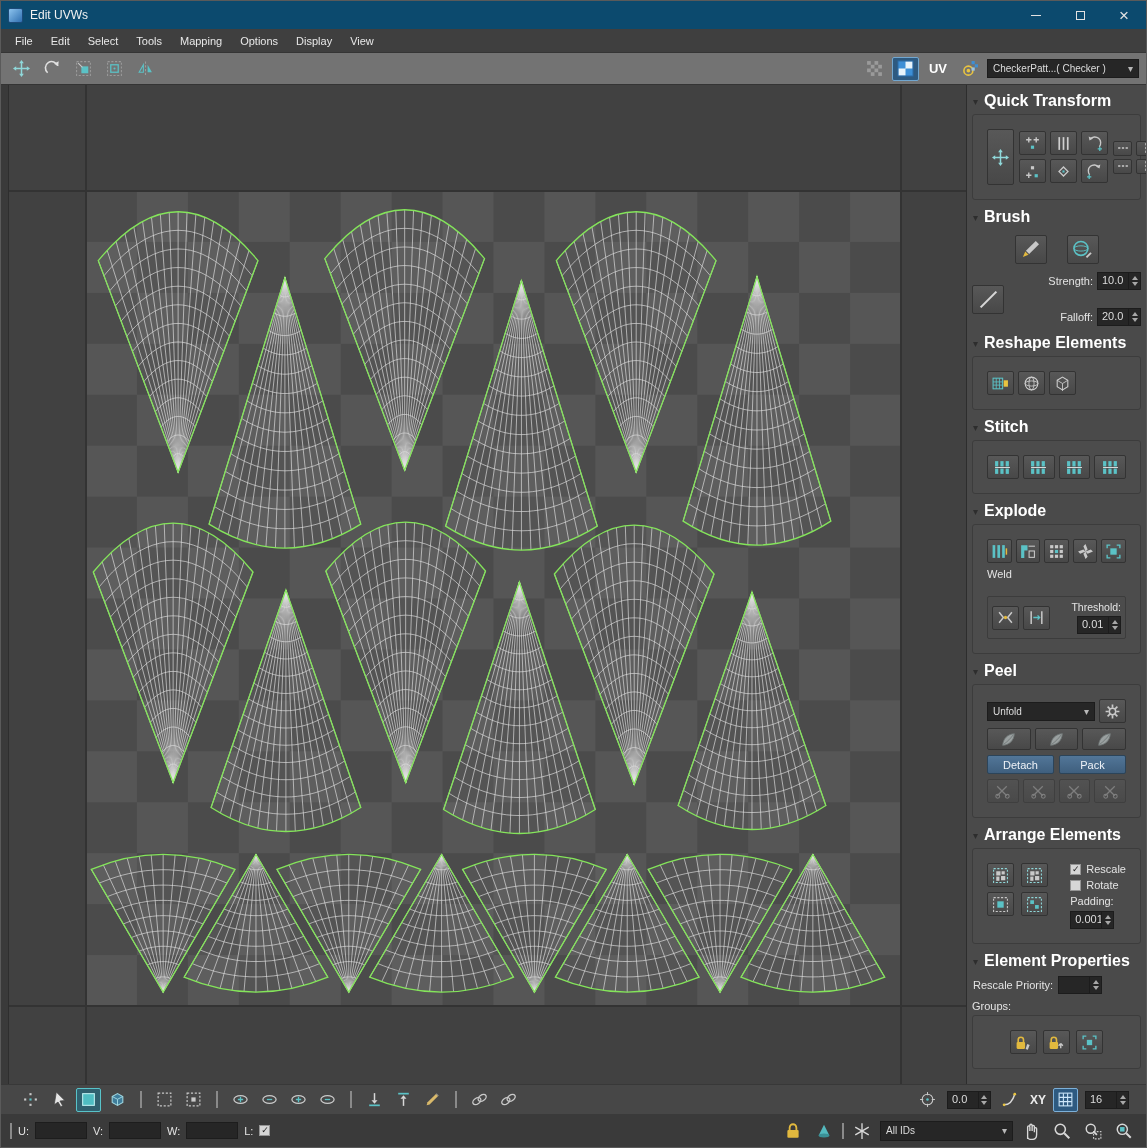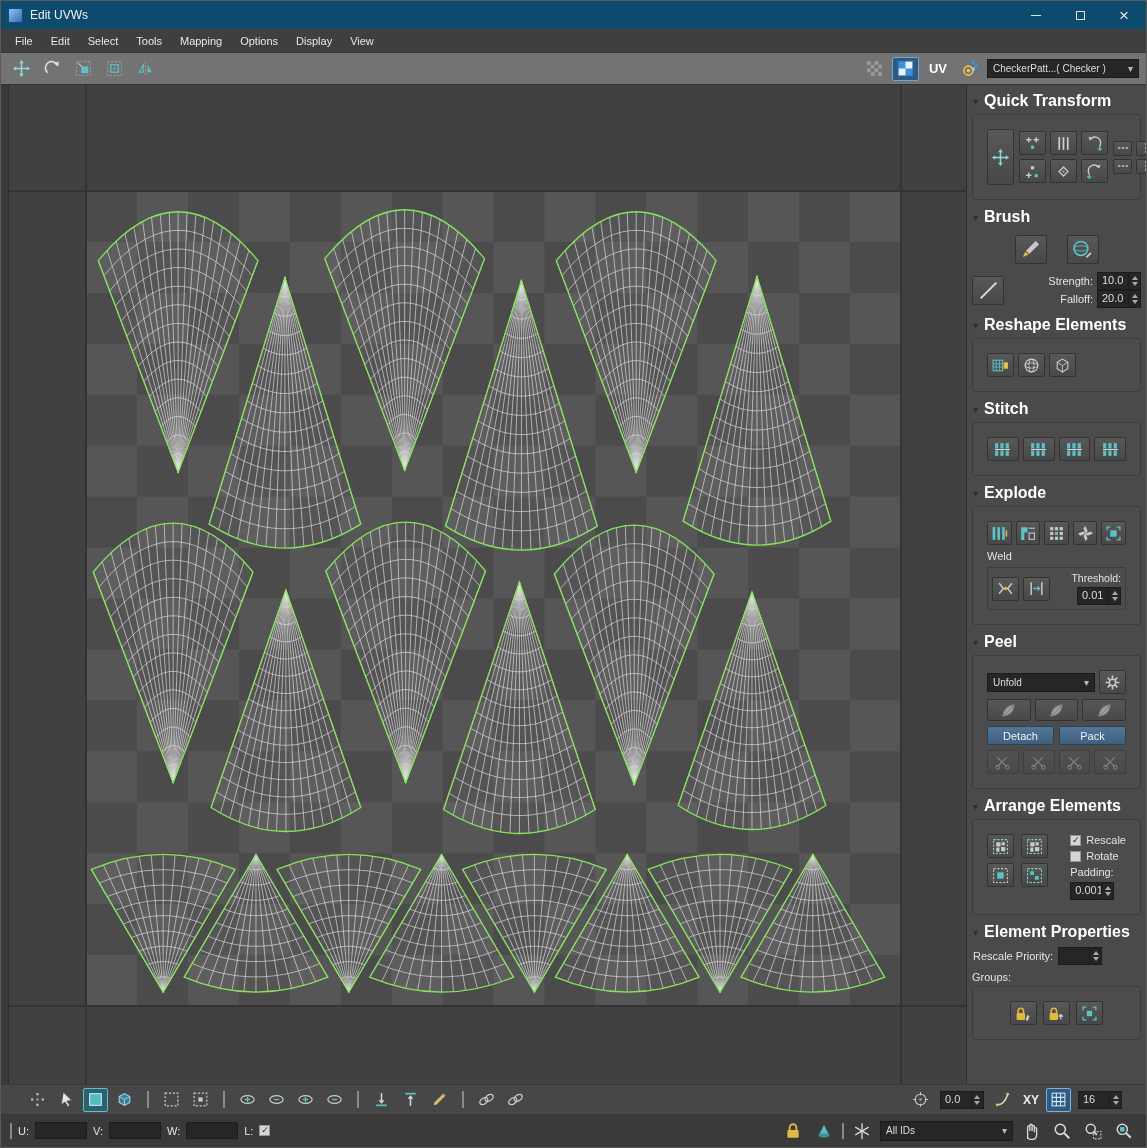--- a/index.html
+++ b/index.html
@@ -76,48 +76,48 @@
   .groupbox { border:1px solid #3c3c3c; border-radius:3px; background:#4c4c4c; padding:14px; }
   .lbl { color:#e3e3e3; font-size:11px; white-space:nowrap; }
   .lbl.small { font-size:10.5px; }
 
   .qt-box { display:flex; gap:5px; align-items:center; }
   .qt-mid { display:grid; grid-template-columns:repeat(3,27px); gap:4px; }
   .qt-right { display:grid; grid-template-columns:repeat(2,20px); gap:3px; margin-left:auto; }
 
   .brush-row1 { display:flex; gap:20px; justify-content:center; padding:5px 0 8px; }
   .brush-row2 { display:flex; gap:8px; align-items:center; }
-  .brush-spins { flex:1; display:flex; flex-direction:column; gap:0; }
+  .brush-spins { flex:1; display:flex; flex-direction:column; gap:18px; }
   .spin-row { display:flex; align-items:center; justify-content:flex-end; gap:4px; }
 
   .btn-row { display:flex; gap:4px; }
   .btn-row.spread .icon-btn { flex:1; }
 
   .weld-wrap { margin-top:5px; }
-  .weld-box { border:1px solid #3c3c3c; border-radius:2px; padding:4px; display:flex; justify-content:space-between; align-items:center; margin-top:5px; }
+  .weld-box { border:1px solid #3c3c3c; border-radius:2px; padding:4px; display:flex; justify-content:space-between; align-items:center; margin-top:16px; }
   .weld-right { display:flex; flex-direction:column; align-items:flex-end; gap:3px; }
 
   .peel-box { display:flex; flex-direction:column; gap:5px; }
   .peel-row .icon-btn { flex:1; height:22px; }
   .blue-row { display:flex; gap:5px; }
   .blue-btn { flex:1; height:19px; background:linear-gradient(#527698,#3f5f7e); border:1px solid #2c4459; border-radius:2px;
               color:#eef2f7; font-size:11px; display:flex; align-items:center; justify-content:center; }
 
   .arr-box { display:flex; gap:7px; }
   .arr-grid { display:grid; grid-template-columns:repeat(2,29px); gap:5px; align-content:start; }
   .arr-right { display:flex; flex-direction:column; gap:4px; margin-left:auto; align-items:flex-start; }
   .chk-row { display:flex; align-items:center; gap:5px; }
   .checkbox { width:11px; height:11px; background:#d6d6d6; border:1px solid #959595; display:inline-flex; align-items:center;
               justify-content:center; font-size:9px; color:#222; line-height:1; }
 
   .ep-row { display:flex; align-items:center; gap:5px; margin:2px 1px 6px; }
   .ep-groups { display:flex; gap:6px; justify-content:center; margin-top:3px; }
 
   
-  .bottombar { flex:0 0 30px; background:#474747; border-top:1px solid #383838; display:flex; align-items:center; padding:0 24px; gap:3px; }
+  .bottombar { flex:0 0 30px; background:#474747; border-top:1px solid #383838; display:flex; align-items:center; padding:0 17px; gap:3px; }
   .bottombar .icon-btn { background:transparent; border-color:transparent; width:25px; height:24px; }
   .bottombar .icon-btn.active { background:#30606e; border:1px solid #58c3c9; }
   .bottombar .icon-btn.active2 { background:#2e5a80; border:1px solid #7db0d8; }
   .tbsep { width:2px; height:17px; background:#8a8a8a; margin:0 6px; flex:0 0 auto; }
   .bb-right { margin-left:auto; display:flex; align-items:center; gap:7px; }
   .axis-label { color:#ececec; font-size:12px; font-weight:bold; }
 
   .statusbar { flex:0 0 33px; background:#3a3a3a; display:flex; align-items:center; padding:0 9px; gap:6px; }
   .statusbar .icon-btn { background:transparent; border-color:transparent; width:26px; height:26px; }
   .statusbar .icon-btn svg { width:18px; height:18px; }

